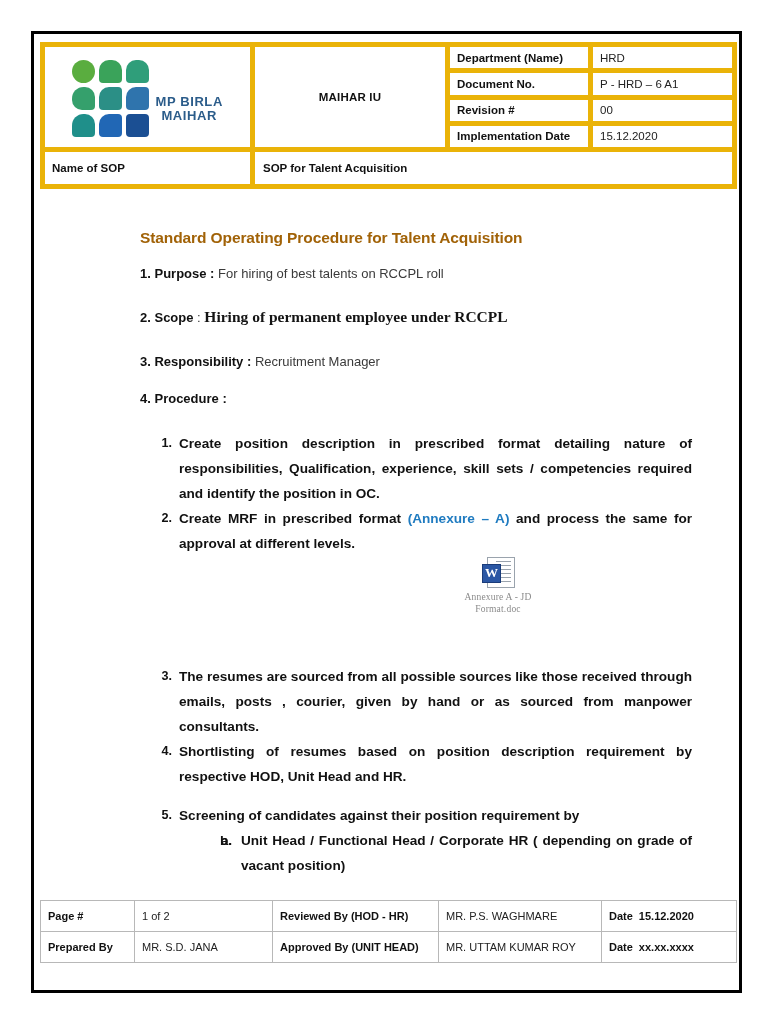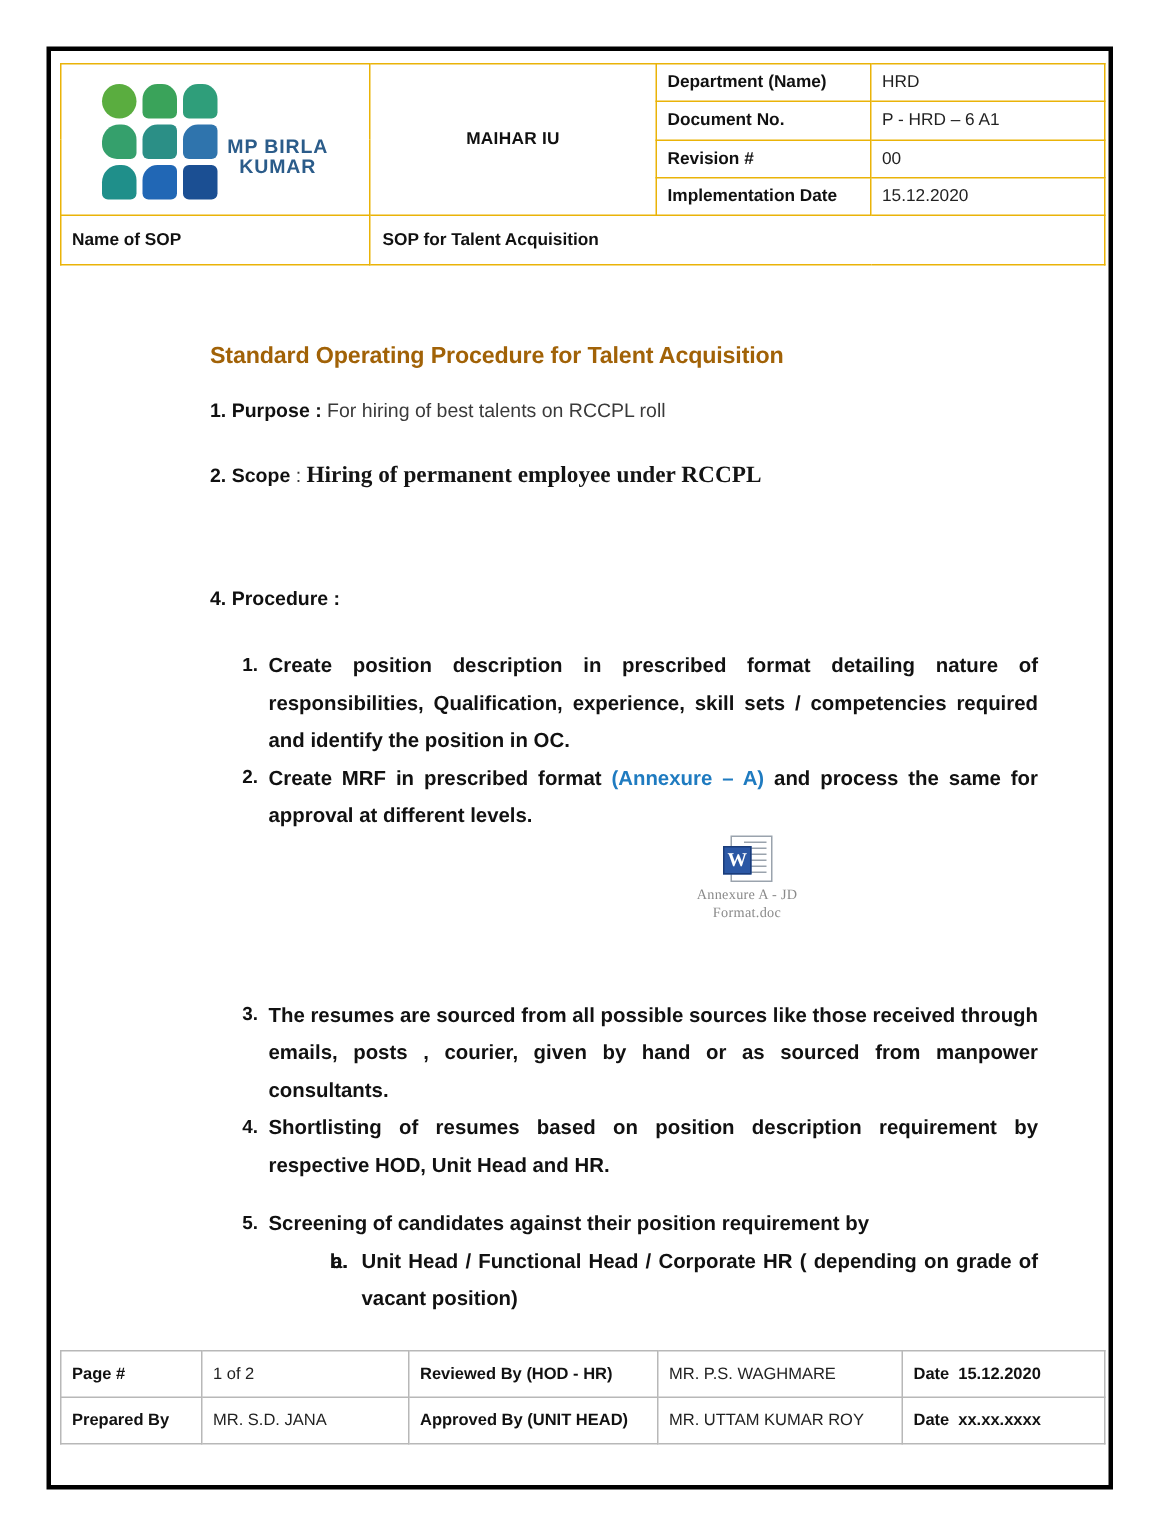--- a/index.html
+++ b/index.html
@@ -29,21 +29,21 @@
   
   .hdr-table {
     position: absolute;
     left: 6px;
     top: 8px;
     width: 697px;
     border-collapse: collapse;
     table-layout: fixed;
   }
   .hdr-table td {
-    border: 1px solid #eab308;
+    border: 5px solid #eab308;
     padding: 0;
     vertical-align: middle;
     font-size: 11.5px;
   }
   .logo-cell {
     width: 205px;
     height: 100px;
     text-align: center;
     vertical-align: middle;
     padding: 0 !important;
@@ -309,21 +309,21 @@
             <div class="logo-cellbox" style="left:0px;top:27px;background:#35a06c;border-radius:50% 10px 4px 10px;"></div>
             <div class="logo-cellbox" style="left:27px;top:27px;background:#2b8f86;border-radius:10px 4px 4px 4px;"></div>
             <div class="logo-cellbox" style="left:54px;top:27px;background:#2f74ad;border-radius:10px 4px 4px 4px;"></div>
 
             <div class="logo-cellbox" style="left:0px;top:54px;background:#1f8f8a;border-radius:50% 10px 4px 4px;"></div>
             <div class="logo-cellbox" style="left:27px;top:54px;background:#2167b5;border-radius:10px 4px 4px 4px;"></div>
             <div class="logo-cellbox" style="left:54px;top:54px;background:#1b4f93;border-radius:4px;"></div>
           </div>
           <div class="logo-text">
             <span>MP BIRLA</span>
-            <span>KUMAR</span>
+            <span>MAIHAR</span>
           </div>
         </div>
       </td>
       <td class="unit-cell" rowspan="4">MAIHAR IU</td>
       <td class="lbl-cell">Department (Name)</td>
       <td class="val-cell">HRD</td>
     </tr>
     <tr>
       <td class="lbl-cell">Document No.</td>
       <td class="val-cell">P - HRD – 6 A1</td>
@@ -354,20 +354,26 @@
       <span>For hiring of best talents on RCCPL roll</span>
     </div>
 
     <div class="kv-line kv-2">
       <b><span>2.</span>
       <span>Scope</span></b>
       <span>:</span>
       <span class="serif-val">Hiring of permanent employee under RCCPL</span>
     </div>
 
+    <div class="kv-line kv-3">
+      <b><span>3.</span>
+      <span>Responsibility</span>
+      <span>:</span></b>
+      <span>Recruitment Manager</span>
+    </div>
 
     <div class="kv-line kv-4">
       <b><span>4.</span>
       <span>Procedure</span>
       <span>:</span></b>
     </div>
 
     <ol class="proc-list">
 
       <li class="proc-item">

